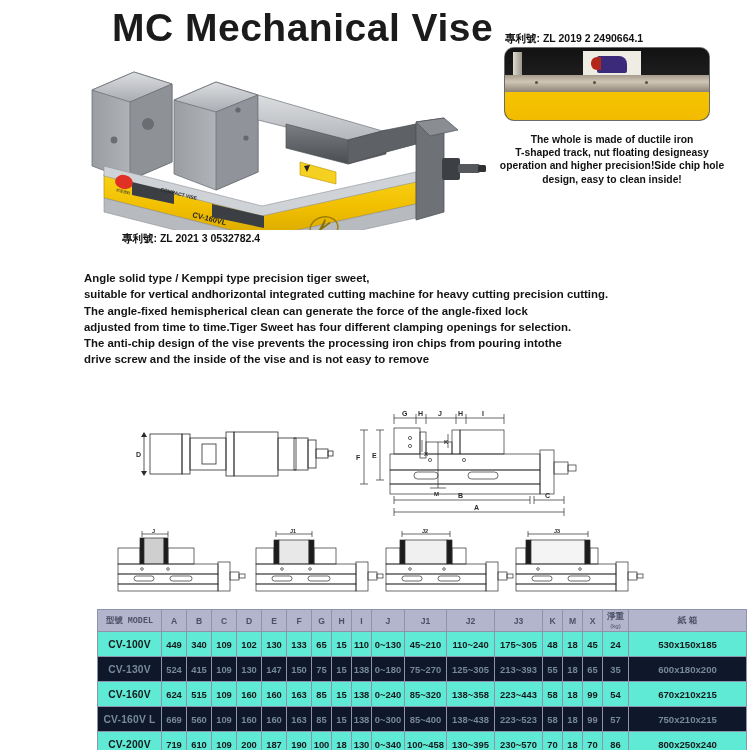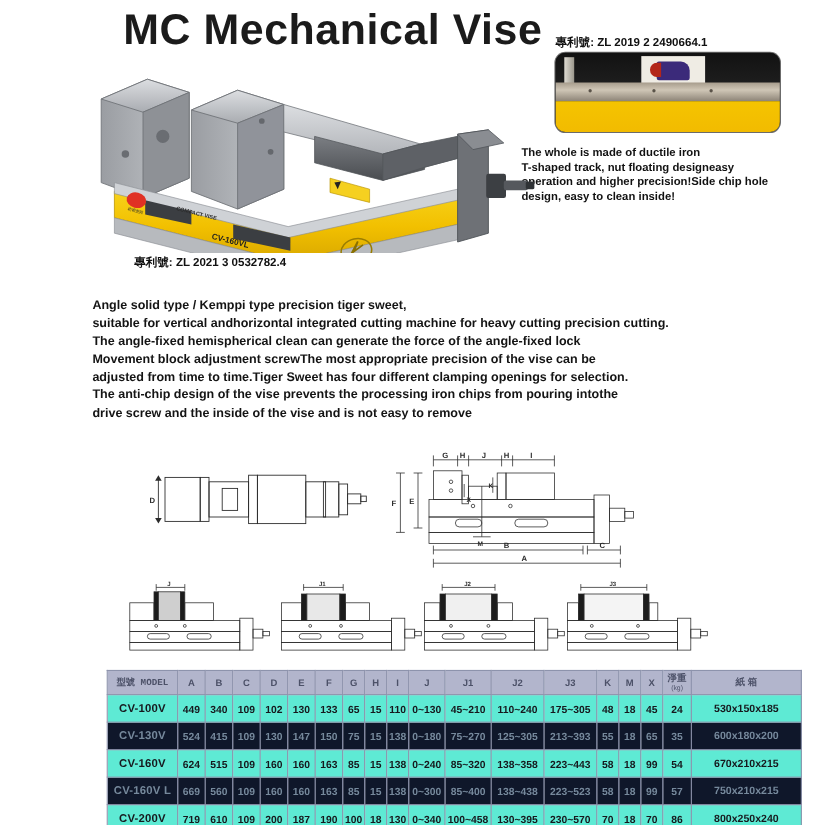--- a/index.html
+++ b/index.html
@@ -46,21 +46,21 @@
   .inset-chip::before { content:""; position:absolute; left:-6px; top:1px;
     width:10px; height:13px; background:#b3261a; border-radius:6px 0 0 6px; }
   .inset-lbracket { position:absolute; left:8px; top:4px; width:9px; height:24px;
     background:linear-gradient(90deg,#dedbd2,#9b978c); }
   .inset-screw { position:absolute; width:3px; height:3px; border-radius:50%;
     background:#5a5349; top:33px; }
 
   
   .tr-desc {
     position:absolute; left:474px; top:133px; width:276px;
-    font-size:10.3px; font-weight:bold; line-height:13.2px; color:#111;
+    font-size:10.3px; font-weight:bold; line-height:13.2px; color:#111;text-align:center;
   }
 
   
   .photo { position:absolute; left:86px; top:62px; width:400px; height:168px; }
   .photo svg { display:block; }
 
   
   .bl-patent {
     position:absolute; left:122px; top:232px;
     font-size:10.5px; font-weight:bold; color:#111; white-space:nowrap;
@@ -104,21 +104,21 @@
   table.spec tbody tr.odd td { background:#5eead4; color:#16181d; }
   table.spec tbody tr.even td { background:#0f172a; color:#76899c; }
   td.model, th.model-h { width:64px; text-align:center; font-size:10.2px; }
   td.model { font-size:10.3px; letter-spacing:0.2px; }
   .c-n { width:25px; }
   .c-sm { width:20px; }
   .c-r1 { width:33px; }
   .c-r2 { width:42px; }
   .c-r3 { width:48px; }
   .c-w { width:26px; }
-  .c-box { width:100px; font-size:9.6px;margin-left:24px; }
+  .c-box { width:118px; font-size:9.6px;margin-left:24px; }
   .sub { font-size:6.2px; display:block; line-height:6.5px; font-weight:normal; }
 </style>
 </head>
 <body>
 
 <div class="page">
 
   <div class="title">MC Mechanical Vise</div>
 
   <div class="tr-patent">專利號: ZL 2019 2 2490664.1</div>
@@ -208,21 +208,20 @@
       <ellipse cx="180" cy="186" rx="150" ry="6" fill="#e6e6e6" opacity="0.55"></ellipse>
     </svg>
   </div>
 
   <div class="bl-patent">專利號: ZL 2021 3 0532782.4</div>
 
   <div class="body-text">
     <div>Angle solid type / Kemppi type precision tiger sweet,</div>
     <div> suitable for vertical andhorizontal integrated cutting machine for heavy cutting precision cutting.</div>
     <div>The angle-fixed hemispherical clean can generate the force of the angle-fixed lock</div>
-    <div>Movement block adjustment screwThe most appropriate precision of the vise can be</div>
     <div>adjusted from time to time.Tiger Sweet has four different clamping openings for selection.</div>
     <div>The anti-chip design of the vise prevents the processing iron chips from pouring intothe</div>
     <div> drive screw and the inside of the vise and is not easy to remove</div>
   </div>
 
   <div class="dwg" style="left:118px; top:420px;">
     <svg width="220" height="90" viewBox="0 0 220 90">
       <g stroke="#2b2b2b" stroke-width="0.8" fill="none">
         <rect x="32" y="14" width="32" height="40"></rect>
         <rect x="64" y="14" width="8" height="40"></rect>

